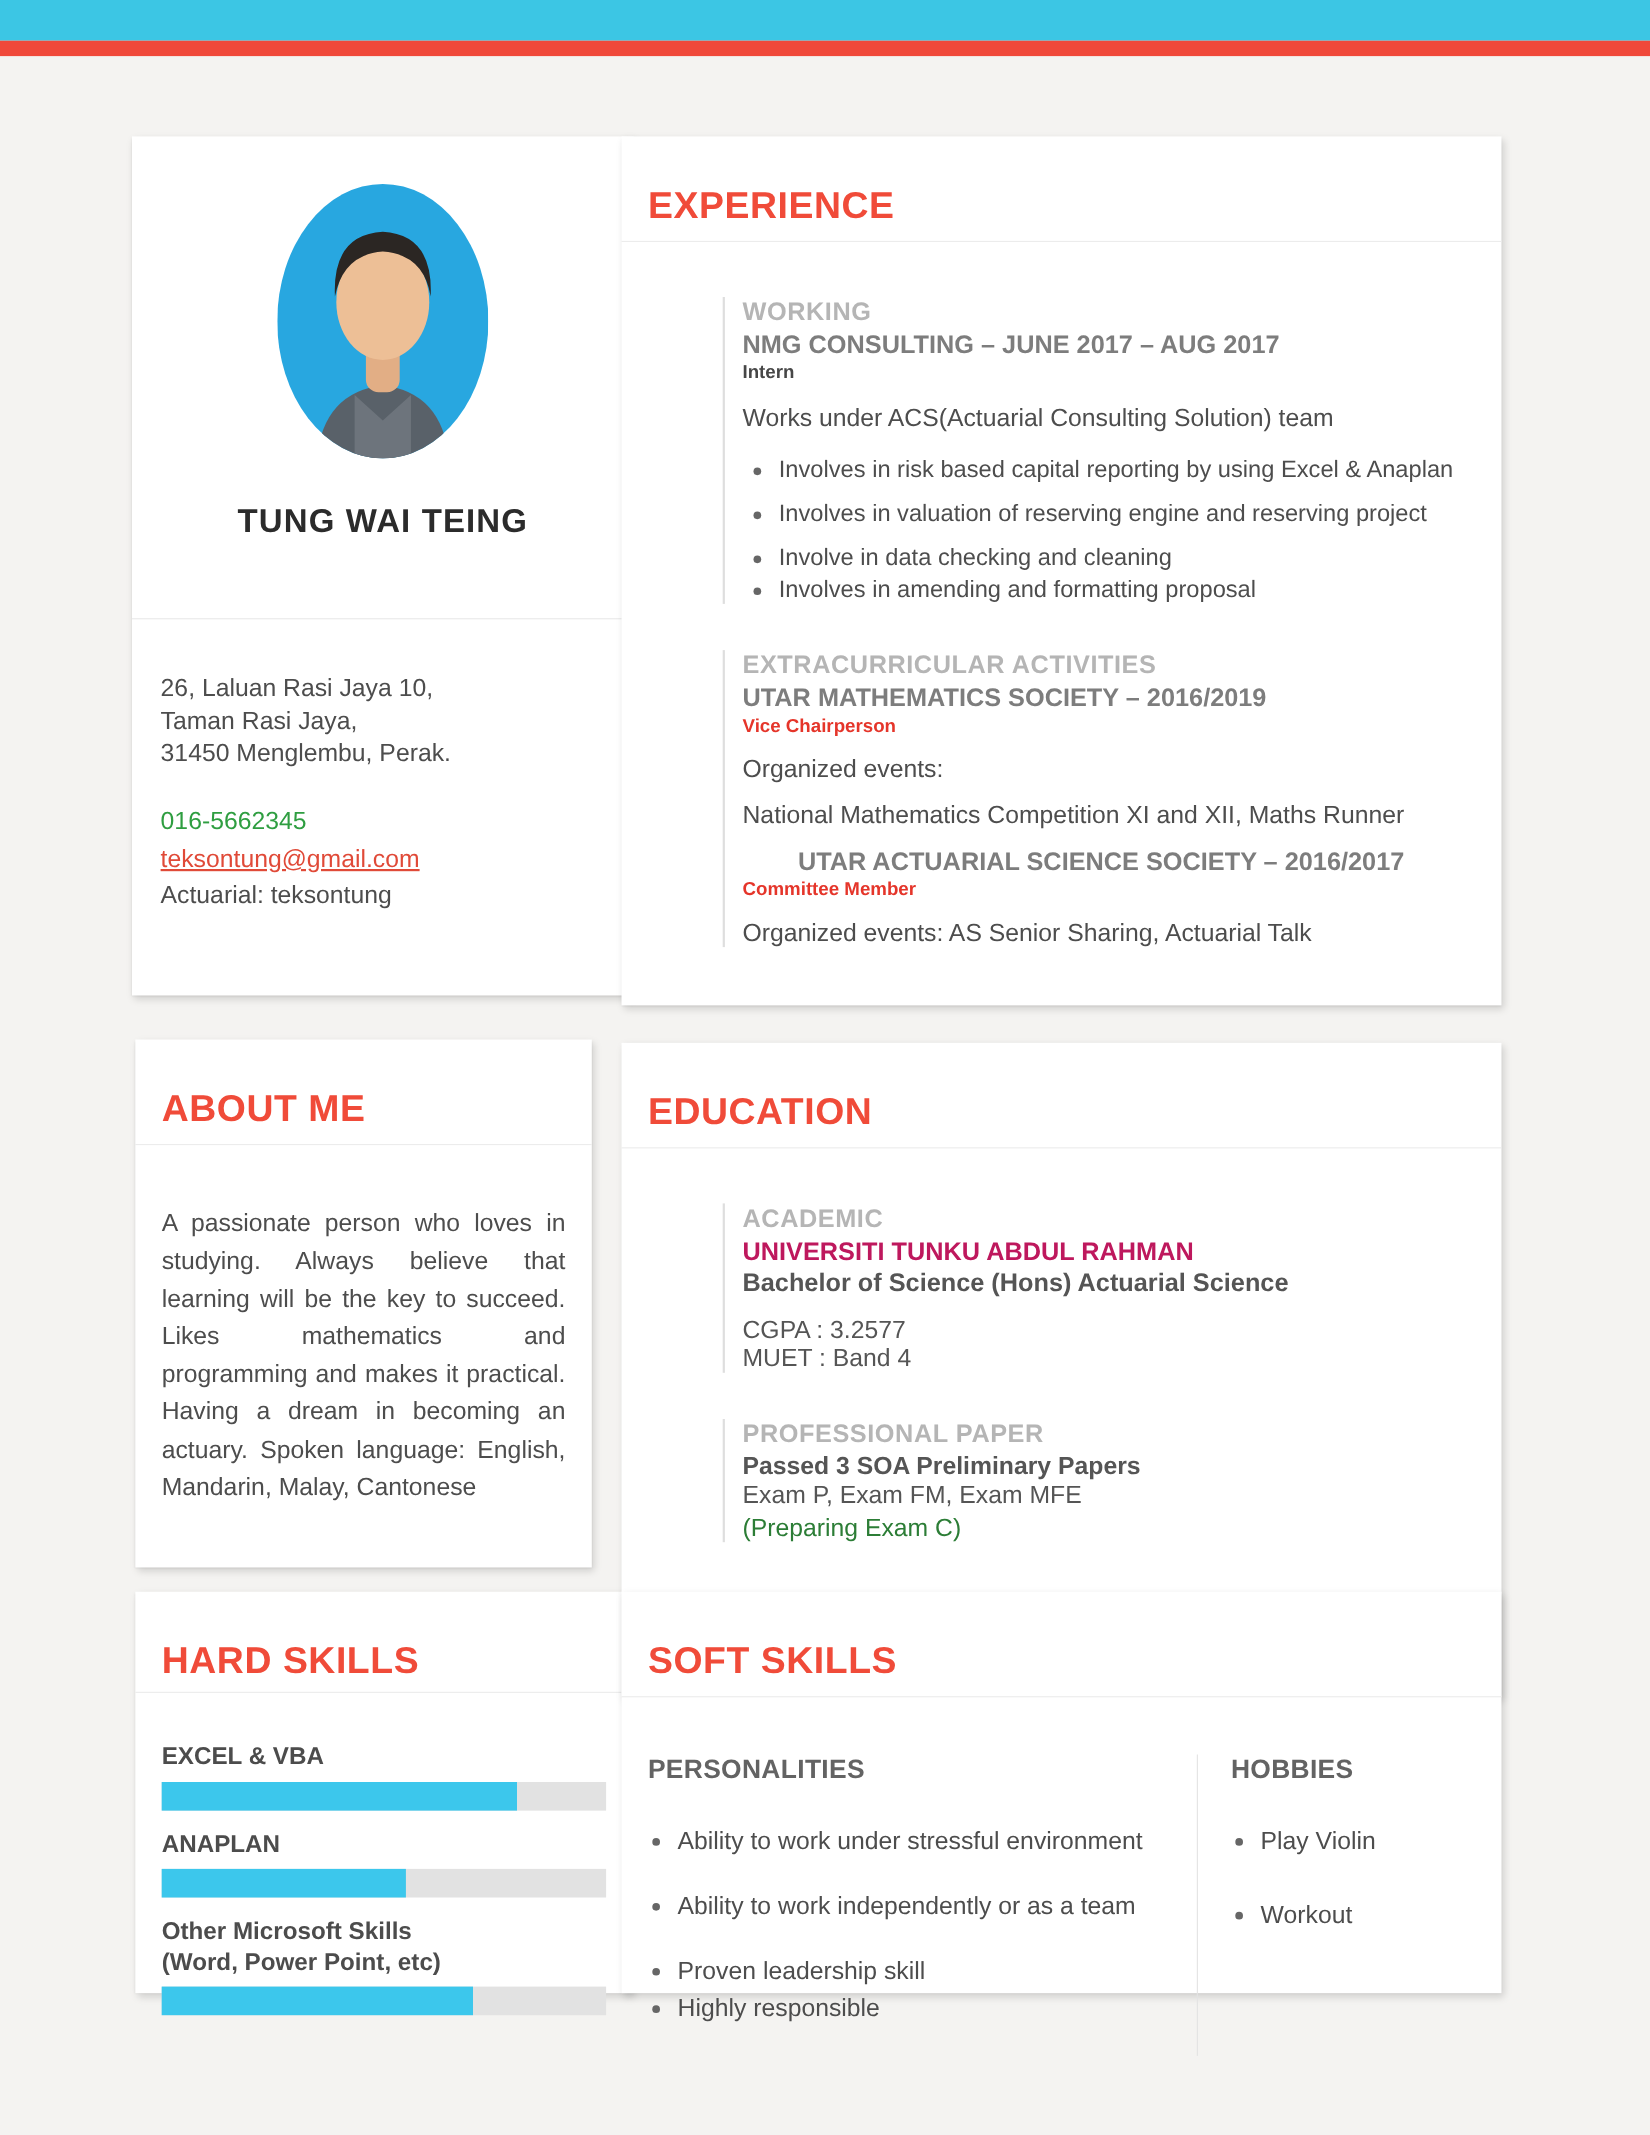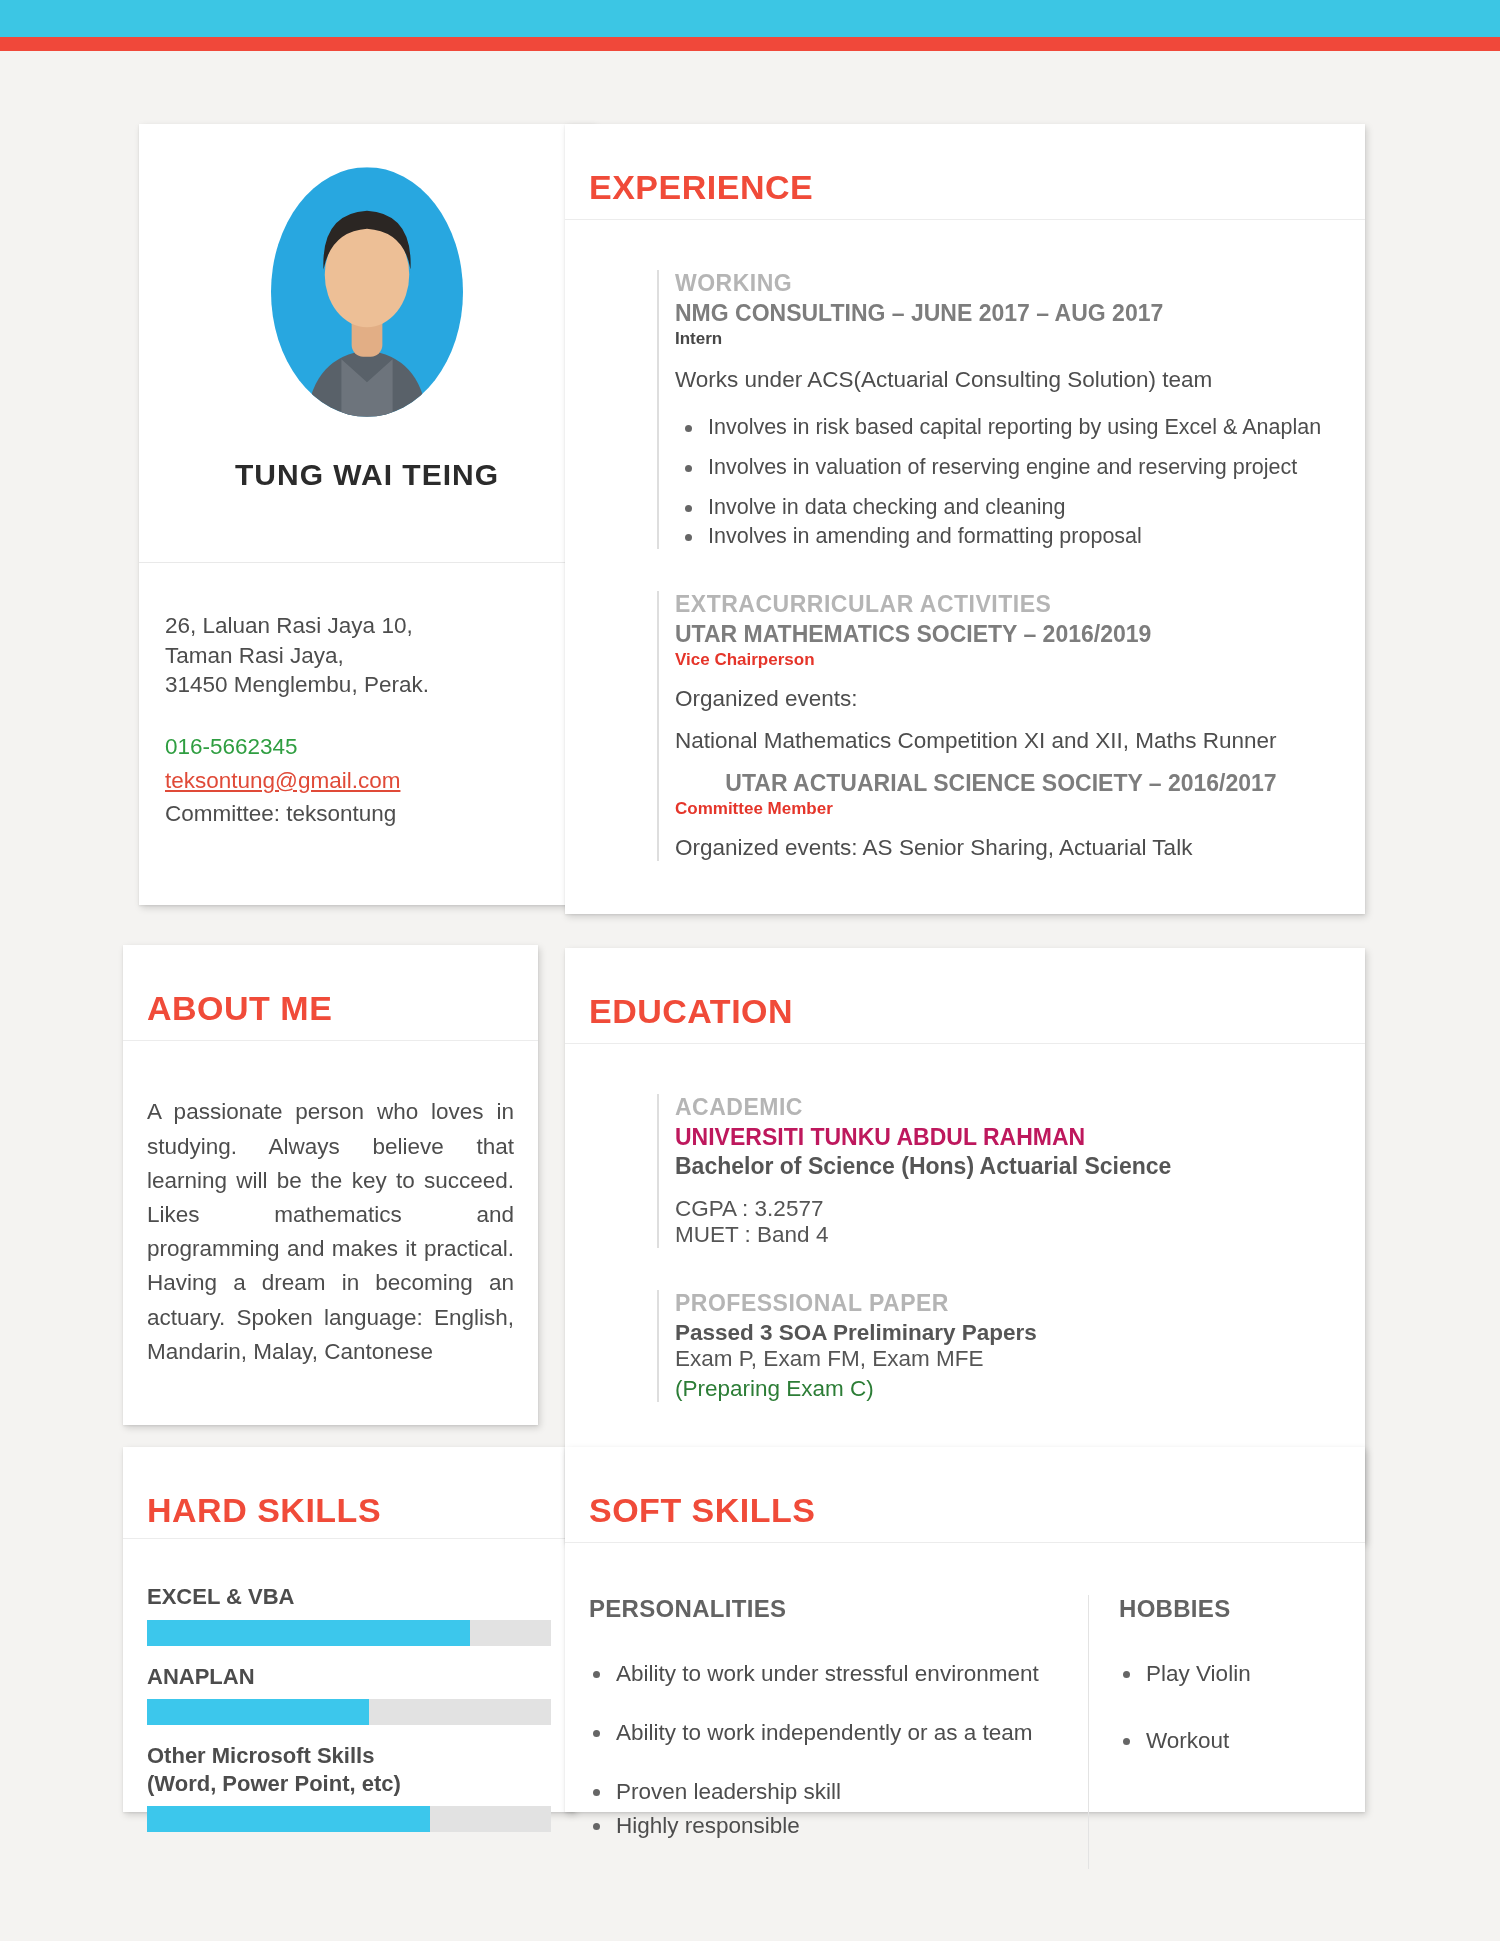--- a/index.html
+++ b/index.html
@@ -14,21 +14,21 @@
   .card{
     position:absolute;background:#ffffff;
     box-shadow:2px 3px 7px rgba(0,0,0,.15), 0 1px 2px rgba(0,0,0,.08);
   }
   .card-title{
     font-size:34px;font-weight:bold;color:#f04b39;
     padding:16px 24px 12px 24px;border-bottom:1px solid #ececec;letter-spacing:.5px;
   }
 
   
-  .profile-card{left:139px;top:124px;width:456px;height:781px;}
+  .profile-card{left:120px;top:124px;width:456px;height:781px;}
   .photo-wrap{width:192px;height:252px;margin:42px auto 0 auto;}
   .photo-wrap svg{width:100%;height:100%;display:block;}
   .name{
     margin:40px 0 0 0;text-align:center;font-size:30px;font-weight:bold;color:#2b2b2b;
     letter-spacing:1px;
   }
   .profile-divider{height:1px;background:#e9e9e9;margin-top:70px;}
   .contact{padding:48px 26px 0 26px;font-size:22.5px;line-height:1.32;}
   .addr{margin:0;color:#4d4d4d;}
   .phone{margin:32px 0 0 0;color:#2f9e41;}
@@ -121,21 +121,21 @@
     <div class="contact">
       <p class="addr">
         <span>26, Laluan Rasi Jaya 10,</span><br>
         <span>Taman Rasi Jaya,</span><br>
         <span>31450 Menglembu, Perak.</span>
       </p>
       <p class="phone">016-5662345</p>
       <p class="email-line">
         <a href="#">teksontung@gmail.com</a>
       </p>
-      <p class="linkedin-line">Committee: teksontung</p>
+      <p class="linkedin-line">Actuarial: teksontung</p>
     </div>
   </section>
 
   <section class="card about-card">
     <h2 class="card-title">ABOUT ME</h2>
     <p class="about-text">A passionate person who loves in studying. Always believe that learning will be the key to succeed. Likes mathematics and programming and makes it practical. Having a dream in becoming an actuary. Spoken language: English, Mandarin, Malay, Cantonese</p>
   </section>
 
   <section class="card hardskills-card">
     <h2 class="card-title">HARD SKILLS</h2>

